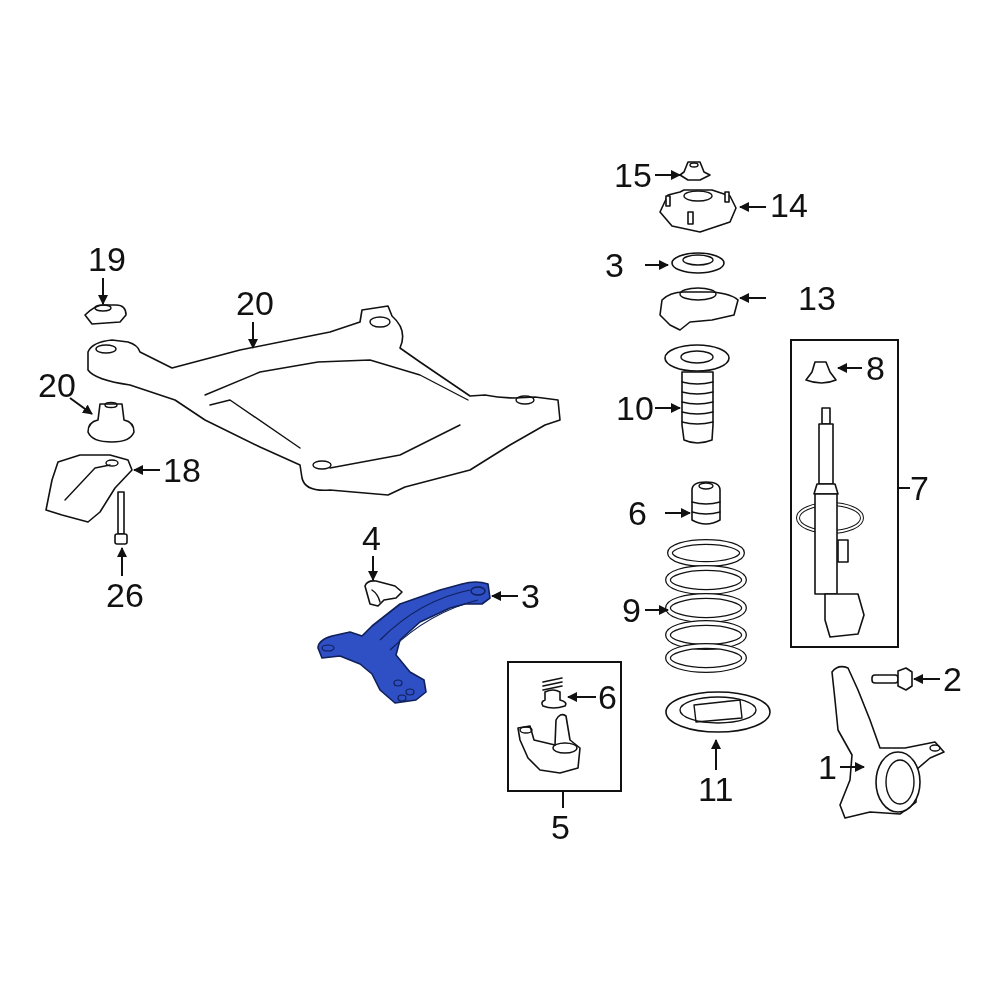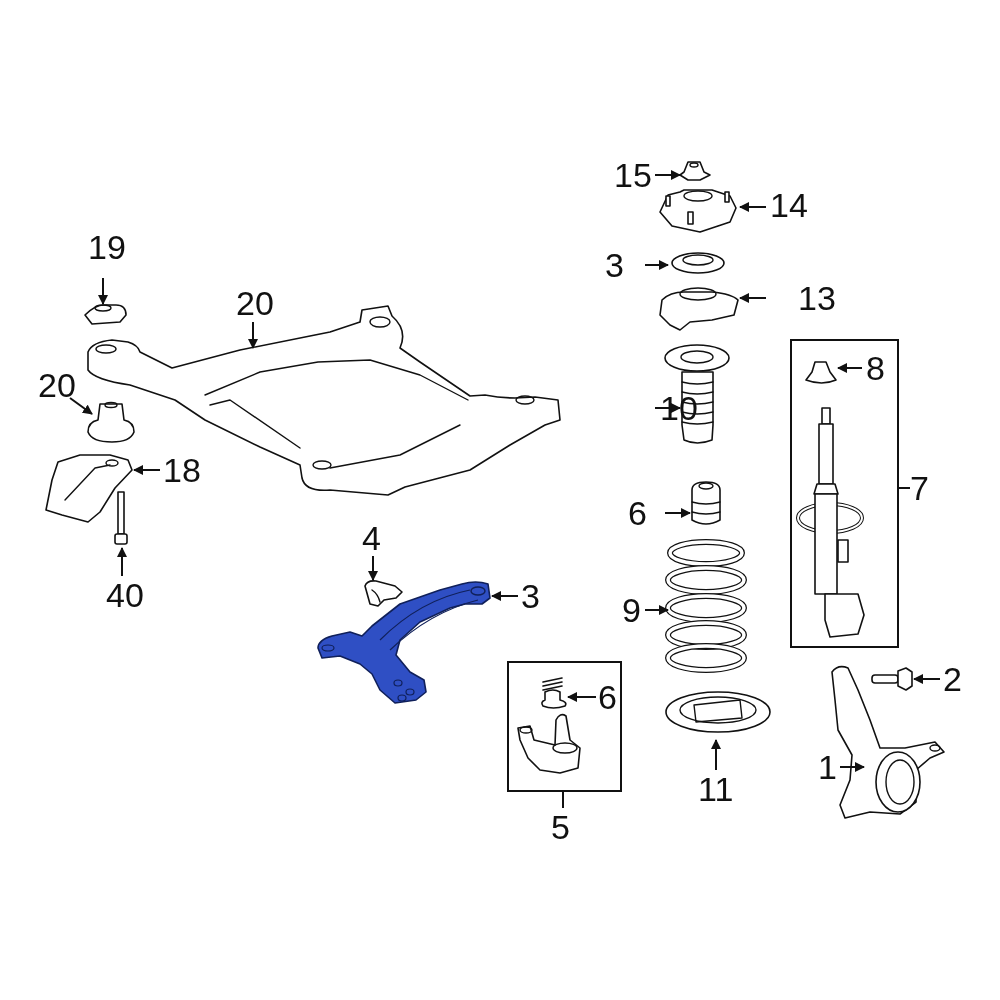--- a/index.html
+++ b/index.html
@@ -189,29 +189,29 @@
     <line class="arrow" x1="122" y1="576" x2="122" y2="548" marker-end="url(#ah)"></line>
   </g>
 </svg>
 
   
   <div class="callout" style="left:614px;top:158px;">15</div>
   <div class="callout" style="left:770px;top:188px;">14</div>
   <div class="callout" style="left:605px;top:248px;">3</div>
   <div class="callout" style="left:798px;top:281px;">13</div>
   <div class="callout" style="left:866px;top:351px;">8</div>
-  <div class="callout" style="left:616px;top:391px;margin-left:44px;">10</div>
+  <div class="callout" style="left:616px;top:391px;">10</div>
   <div class="callout" style="left:910px;top:471px;">7</div>
   <div class="callout" style="left:628px;top:496px;">6</div>
   <div class="callout" style="left:622px;top:593px;">9</div>
   <div class="callout" style="left:598px;top:680px;">6</div>
   <div class="callout" style="left:943px;top:662px;">2</div>
   <div class="callout" style="left:818px;top:750px;">1</div>
   <div class="callout" style="left:698px;top:772px;">11</div>
   <div class="callout" style="left:551px;top:810px;">5</div>
   <div class="callout" style="left:521px;top:579px;">3</div>
   <div class="callout" style="left:362px;top:521px;">4</div>
   <div class="callout" style="left:236px;top:286px;">20</div>
-  <div class="callout" style="left:88px;top:230px;">19</div>
+  <div class="callout" style="left:88px;top:242px;">19</div>
   <div class="callout" style="left:38px;top:368px;">20</div>
   <div class="callout" style="left:163px;top:453px;">18</div>
-  <div class="callout" style="left:106px;top:578px;">40</div>
+  <div class="callout" style="left:106px;top:578px;">26</div>
 </div>
 
 </body></html>

